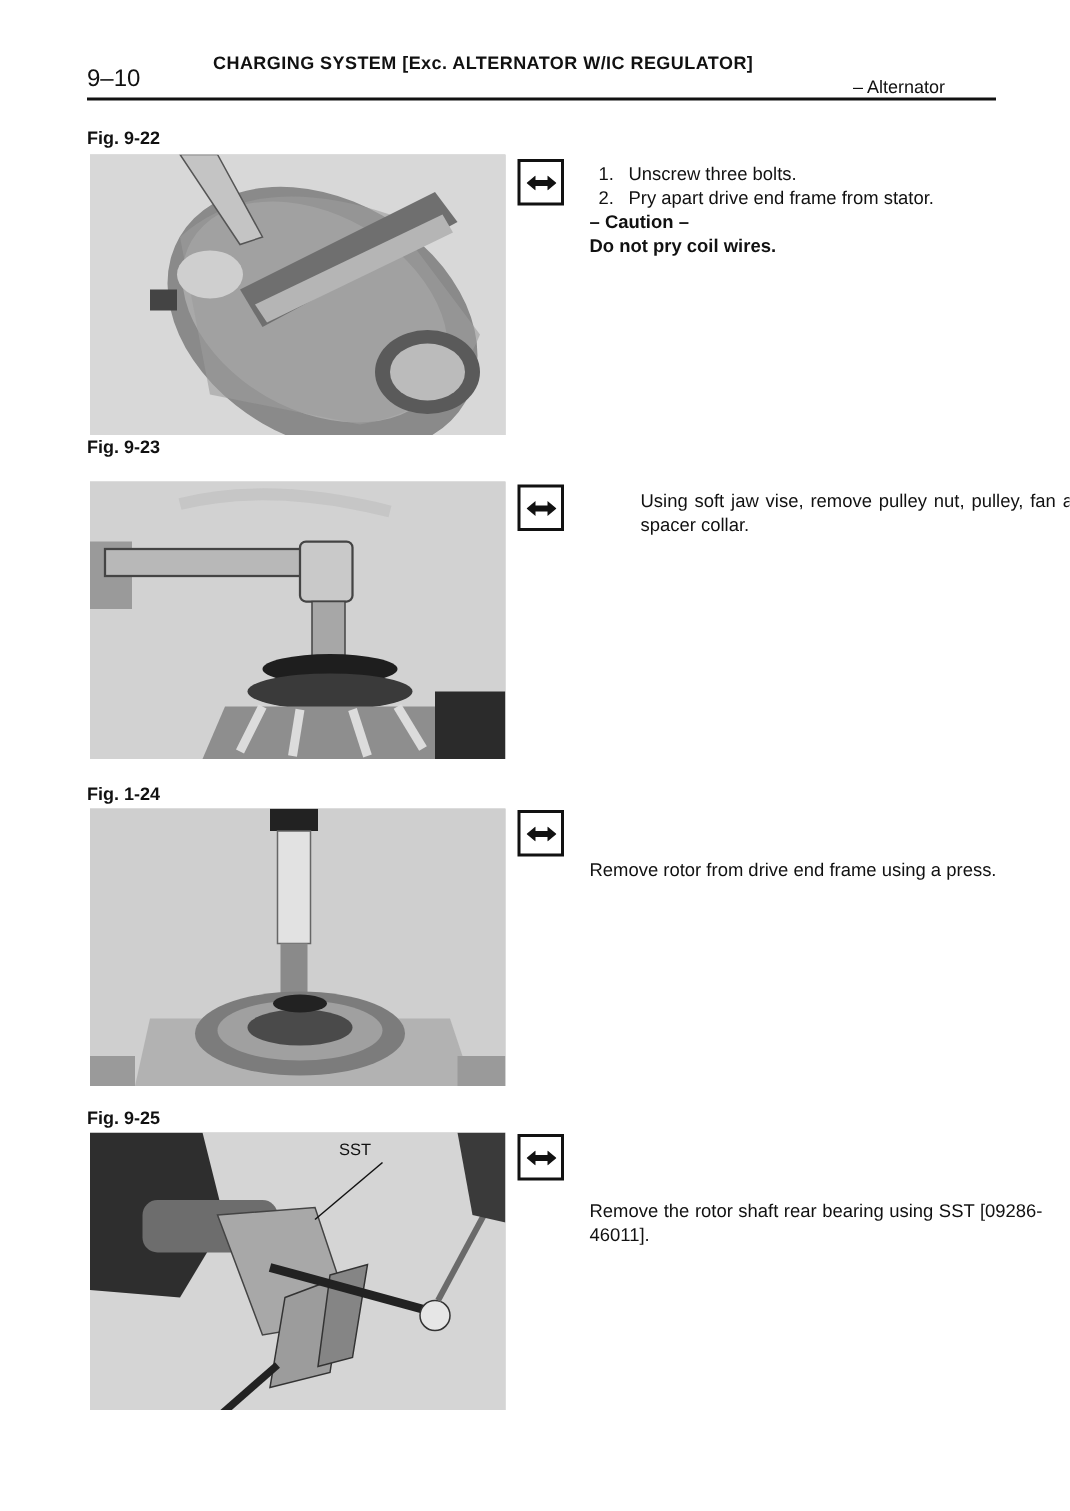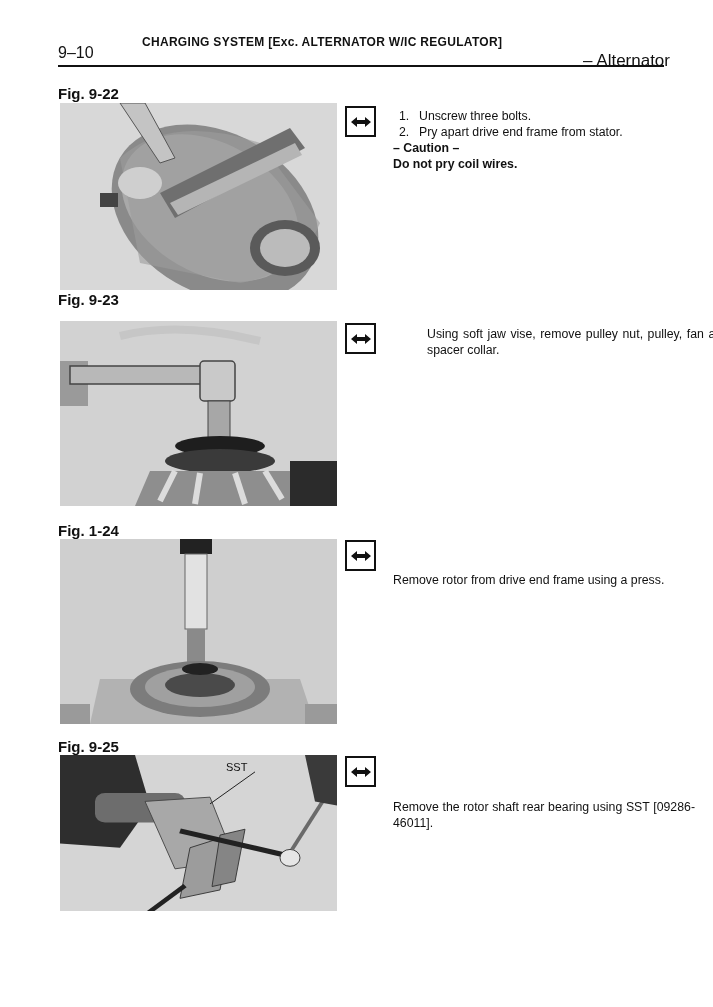--- a/index.html
+++ b/index.html
@@ -1,23 +1,23 @@
 <!DOCTYPE html>
 <html><head>
 <meta charset="utf-8">
 <style>
   html, body { margin: 0; padding: 0; background: #ffffff; }
   body { width: 713px; height: 1007px; position: relative; overflow: hidden;
          font-family: "Liberation Sans", sans-serif; color: #111; }
   .abs { position: absolute; }
   .page-num { left: 58px; top: 44px; font-size: 16px; text-align: right; }
   .title { left: 142px; top: 35px; font-size: 12px; font-weight: bold; letter-spacing: 0.3px; white-space: nowrap; }
-  .subtitle { left: 556px; top: 51px; width: 114px; text-align: right; font-size: 17px; }
+  .subtitle { left: 516px; top: 51px; width: 114px; text-align: right; font-size: 12px; }
   .rule { left: 58px; top: 65px; width: 606px; height: 2px; background: #111; }
-  .fig-label { left: 58px; font-size: 15px; font-weight: bold; text-align: center; }
+  .fig-label { left: 58px; font-size: 12px; font-weight: bold; text-align: center; }
   .photo { left: 60px; width: 277px; background: #bdbdbd; overflow: hidden; }
   .photo svg { display: block; width: 100%; height: 100%; }
   .icon-box { left: 345px; width: 31px; height: 31px; border: 2.5px solid #111; box-sizing: border-box;
               display: flex; align-items: center; justify-content: center; background: #fff; }
   .step-text { left: 393px; width: 302px; font-size: 12.3px; line-height: 16px; }
   .step-text ol { margin: 0; padding: 0; list-style: none; }
   .step-text li { display: flex; }
   .step-text li .n { width: 20px; flex: none; padding-left: 6px; }
   .caution { font-weight: bold; }
   .justify { text-align: justify; }
@@ -112,21 +112,21 @@
   </svg>
 </div>
 <div class="abs icon-box" style="top:540px;">
   <svg width="20" height="10" viewBox="0 0 20 10">
       <path d="M0 5 L6 0 L6 3 L14 3 L14 0 L20 5 L14 10 L14 7 L6 7 L6 10 Z" fill="#111"></path>
     </svg>
 </div>
 <div class="abs step-text" style="top:572px;">Remove rotor from drive end frame using a press.</div>
 
 <div class="abs fig-label" style="top:738px;">Fig. 9-25</div>
-<div class="abs photo" style="top:755px;height:156px;">
+<div class="abs photo" style="top:755px;height:185px;">
   <svg viewBox="0 0 277 185" preserveAspectRatio="none">
     <rect width="277" height="185" fill="#d5d5d5"></rect>
     <path d="M0 0 L75 0 L90 60 L60 110 L0 105 Z" fill="#2e2e2e"></path>
     <rect x="35" y="45" width="90" height="35" rx="10" fill="#6d6d6d"></rect>
     <path d="M85 55 L150 50 L175 125 L115 135 Z" fill="#a8a8a8" stroke="#444"></path>
     <path d="M130 110 L170 95 L160 160 L120 170 Z" fill="#9c9c9c" stroke="#333"></path>
     <path d="M160 95 L185 88 L175 150 L152 156 Z" fill="#858585" stroke="#333"></path>
     <line x1="120" y1="90" x2="230" y2="120" stroke="#222" stroke-width="6"></line>
     <circle cx="230" cy="122" r="10" fill="#e6e6e6" stroke="#333"></circle>
     <line x1="125" y1="155" x2="85" y2="190" stroke="#222" stroke-width="5"></line>

